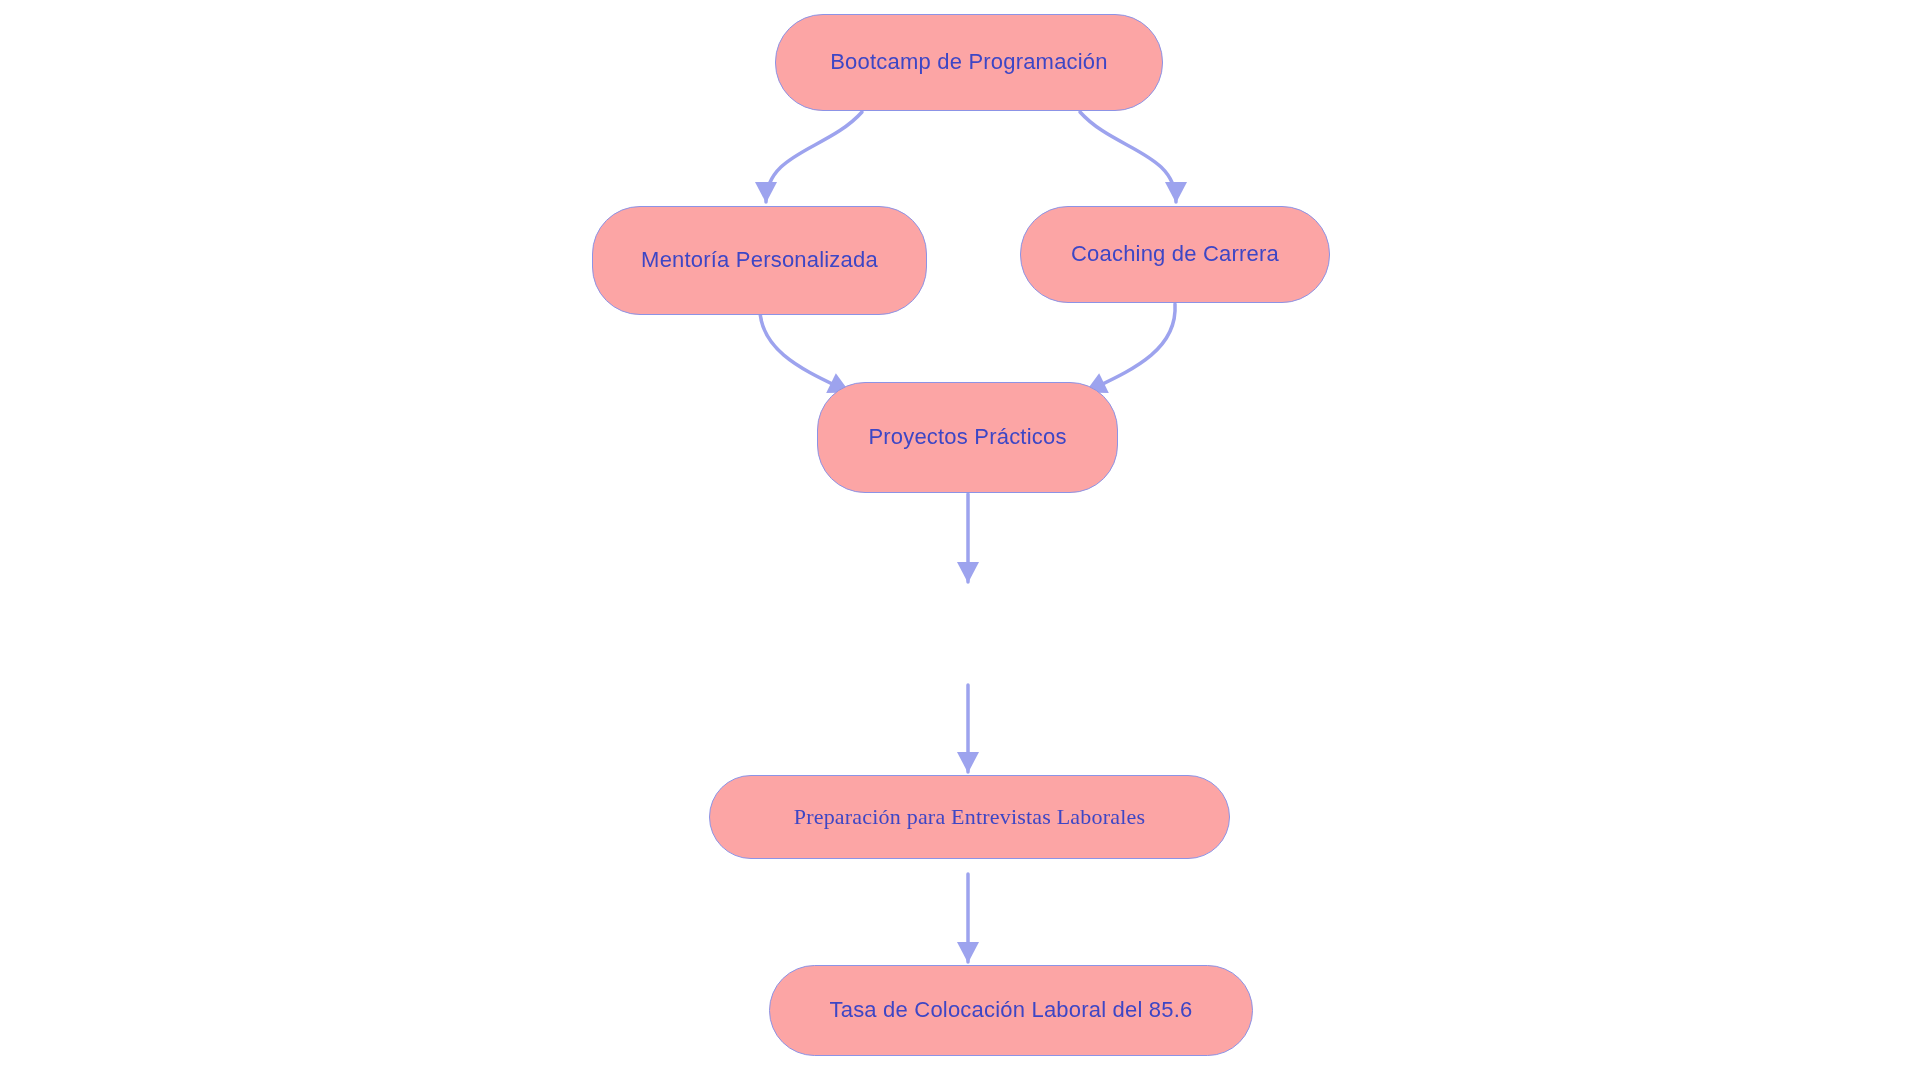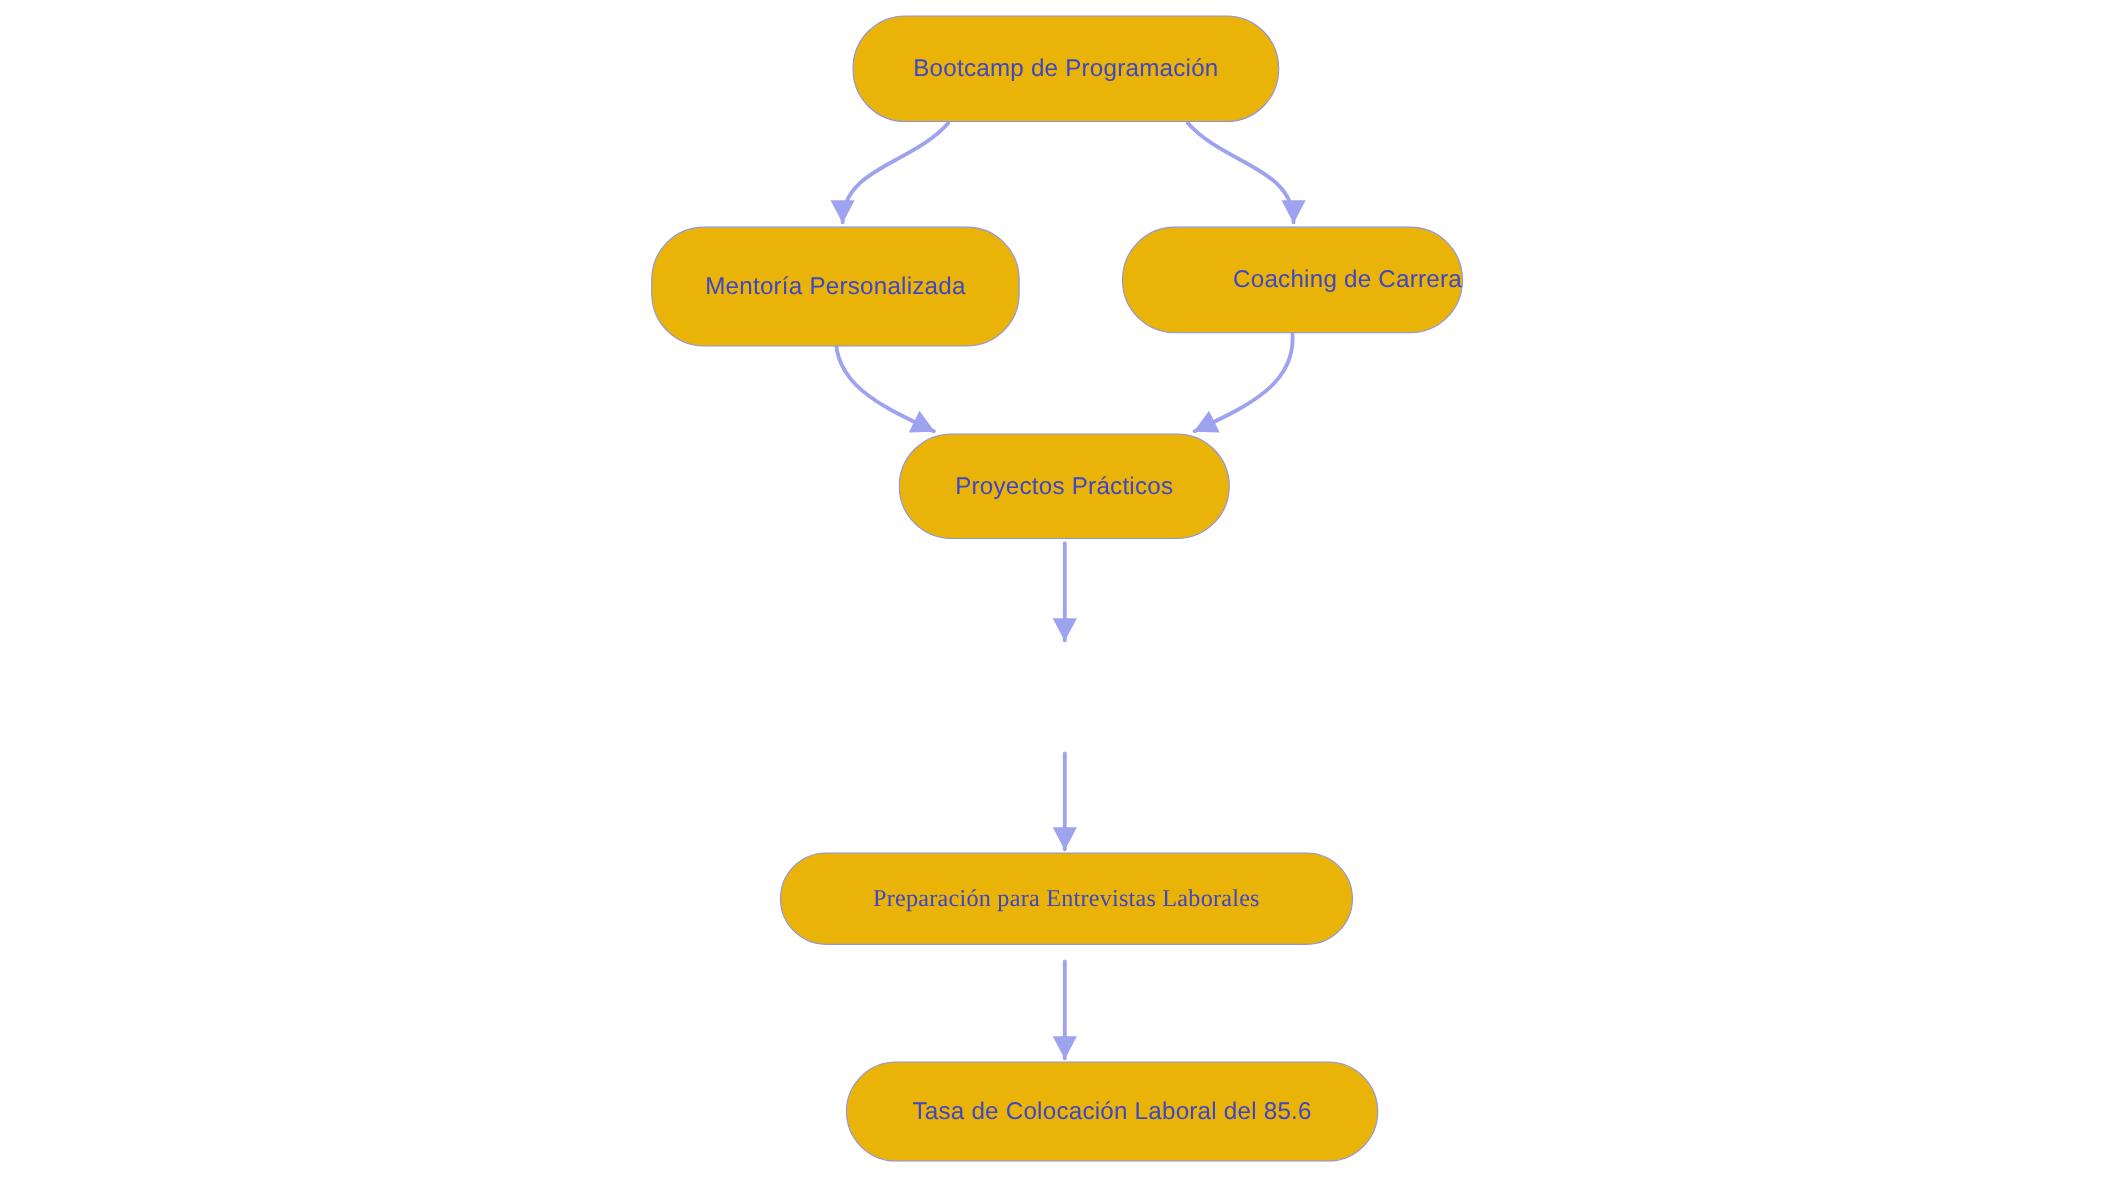--- a/index.html
+++ b/index.html
@@ -19,32 +19,32 @@
     left: 0; top: 0;
     width: 1920px; height: 1083px;
     pointer-events: none;
   }
   .node {
     position: absolute;
     display: flex;
     align-items: center;
     justify-content: center;
     text-align: center;
-    background: #eab308;
+    background: #fca5a5;
     border: 1.6px solid #8c93e6;
     border-radius: 48px;
     color: #3d46c5;
     font-size: 22px;
     letter-spacing: 0.2px;
     line-height: 1.2;
   }
   .n1 { left: 775px;  top: 14px;  width: 388px; height: 97px; }
   .n2 { left: 592px;  top: 206px; width: 335px; height: 109px; }
-  .n3 { left: 1020px; top: 206px; width: 310px; height: 97px; justify-content: flex-end; }
-  .n4 { left: 817px;  top: 394px; width: 301px; height: 96px; }
+  .n3 { left: 1020px; top: 206px; width: 310px; height: 97px; }
+  .n4 { left: 817px;  top: 382px; width: 301px; height: 111px; }
   .n5 { left: 750px;  top: 585px; width: 442px; height: 99px; }
   .n6 { left: 709px;  top: 775px; width: 521px; height: 84px; font-family: Liberation Serif, serif; }
   .n7 { left: 769px;  top: 965px; width: 484px; height: 91px; }
 </style>
 </head>
 <body>
 
 <div class="canvas">
 
   <svg class="edges" viewBox="0 0 1920 1083" xmlns="http://www.w3.org/2000/svg">

